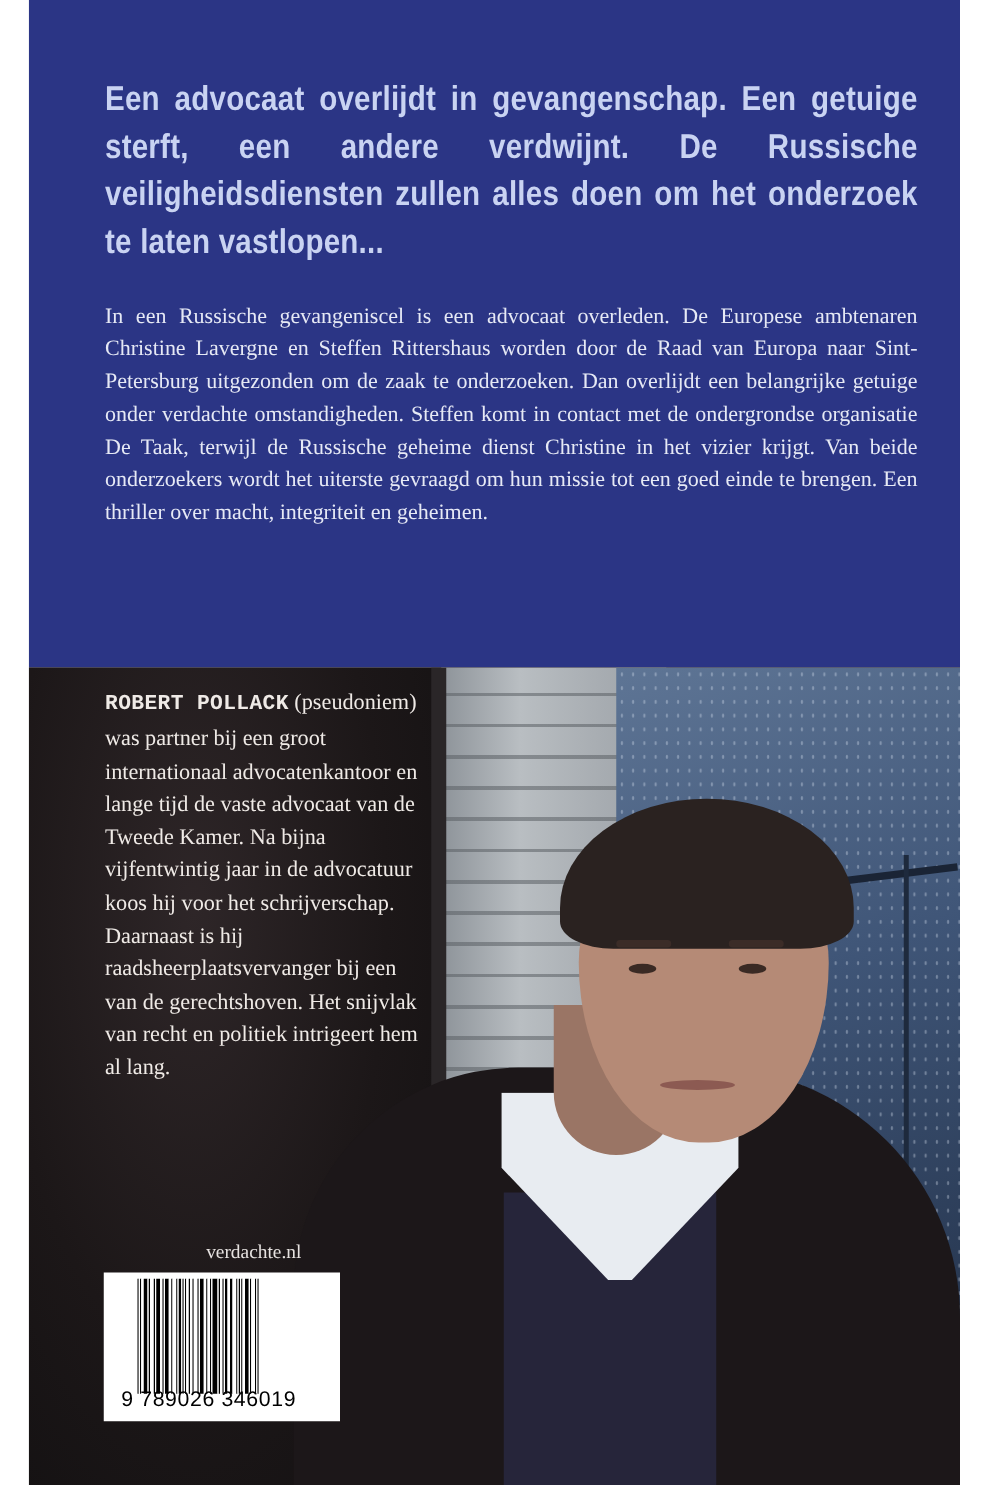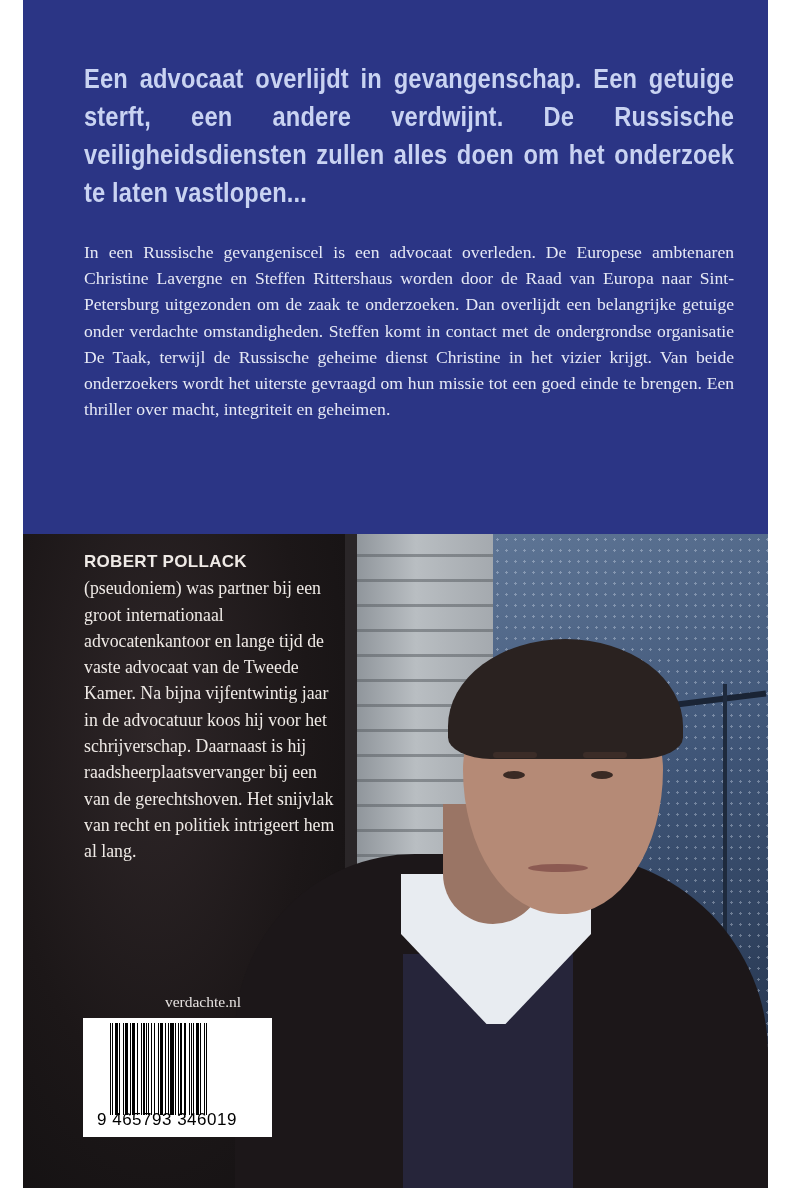--- a/index.html
+++ b/index.html
@@ -33,21 +33,21 @@
   .figure-neck { position:absolute; left:420px; top:270px; width:100px; height:120px; background:#9a7565; border-radius:0 0 50px 50px; }
   .figure-face { position:absolute; left:440px; top:140px; width:200px; height:240px; background:#b58a76;
     border-radius:45% 45% 48% 48% / 40% 40% 60% 60%; }
   .figure-hair { position:absolute; left:425px; top:105px; width:235px; height:120px; background:#2a2220;
     border-radius:55% 55% 20% 20% / 80% 80% 20% 20%; }
   .figure-eye { position:absolute; width:22px; height:8px; background:#3a2a24; border-radius:50%; }
   .figure-brow { position:absolute; width:44px; height:6px; background:#3b2c27; border-radius:3px; }
   .figure-mouth { position:absolute; left:505px; top:330px; width:60px; height:8px; background:#8c5a52; border-radius:50%; }
   .bio { position:absolute; left:61px; top:548px; width:260px; margin:0; padding:0;
     font-family:"Liberation Serif", serif; font-size:17.8px; line-height:26.3px; color:#efeae6; }
-  .bio .author { font-family:Liberation Sans, sans-serif; font-weight:bold; font-size:17px; letter-spacing:0.3px; }
+  .bio .author { font-family:Liberation Mono, monospace; font-weight:bold; font-size:17px; letter-spacing:0.3px; }
   .publisher-url { position:absolute; left:95px; top:993px; width:170px; text-align:center;
     font-family:"Liberation Serif", serif; font-size:15.5px; color:#e6e2e0; }
   .barcode { position:absolute; left:60px; top:1018px; width:189px; height:119px; background:#ffffff; }
   .barcode-bars { position:absolute; left:27px; top:5px; width:136px; height:92px; display:flex; align-items:stretch; }
   .barcode-bars span { display:block; height:100%; background:#000; }
   .barcode-digits { position:absolute; left:14px; top:92px; width:170px; font-family:"Liberation Sans", sans-serif;
     font-size:17px; color:#000; letter-spacing:0.5px; white-space:pre; }
 </style>
 </head>
 <body>
@@ -143,16 +143,16 @@
         <span style="width: 2.2px; background: rgb(255, 255, 255);"></span>
         <span style="width: 2.2px; background: rgb(0, 0, 0);"></span>
         <span style="width: 1.1px; background: rgb(255, 255, 255);"></span>
         <span style="width: 1.1px; background: rgb(0, 0, 0);"></span>
         <span style="width: 3.3px; background: rgb(255, 255, 255);"></span>
         <span style="width: 1.1px; background: rgb(0, 0, 0);"></span>
         <span style="width: 1.1px; background: rgb(255, 255, 255);"></span>
         <span style="width: 1.1px; background: rgb(0, 0, 0);"></span>
         <span style="width: 1.1px; background: rgb(255, 255, 255);"></span>
       </div>
-    <div class="barcode-digits">9 465793 346019</div>
+    <div class="barcode-digits">9 789026 346019</div>
   </div>
 
 </div>
 
 </body></html>

